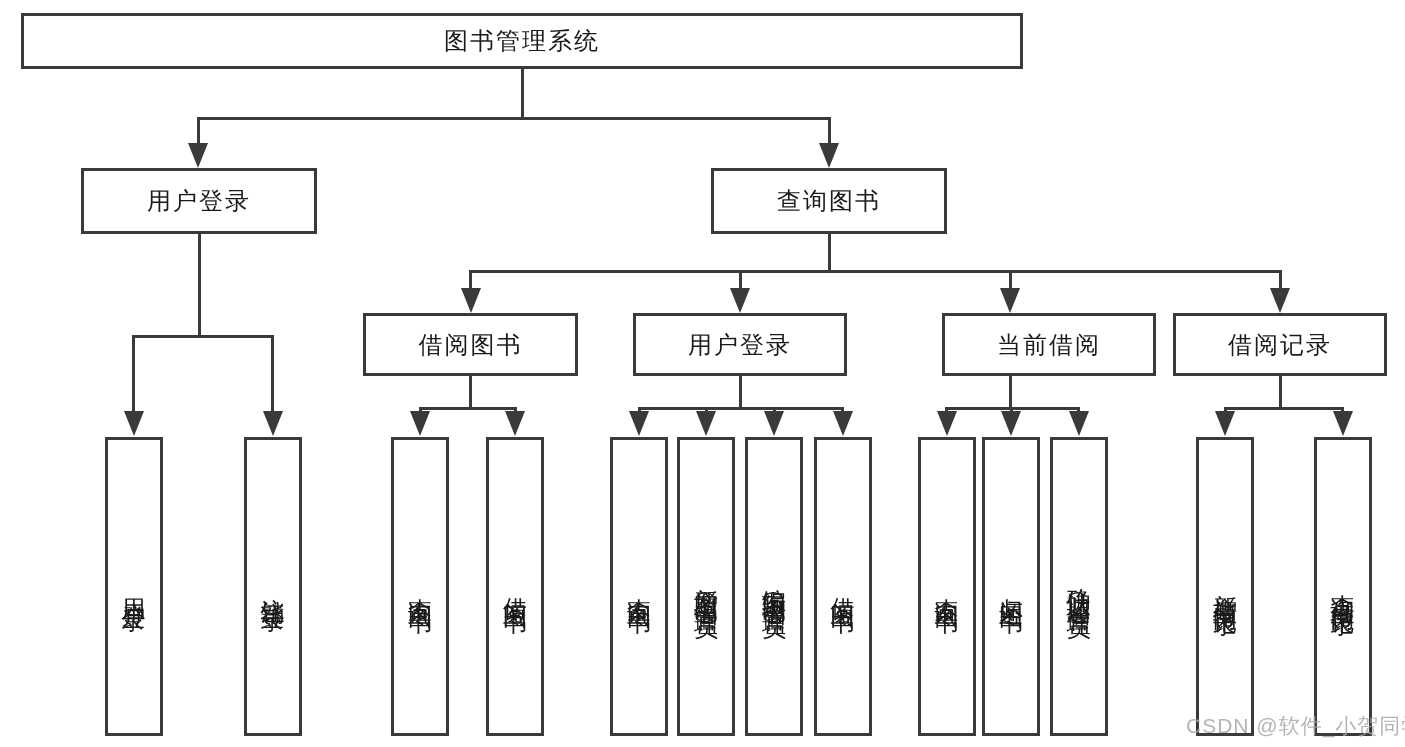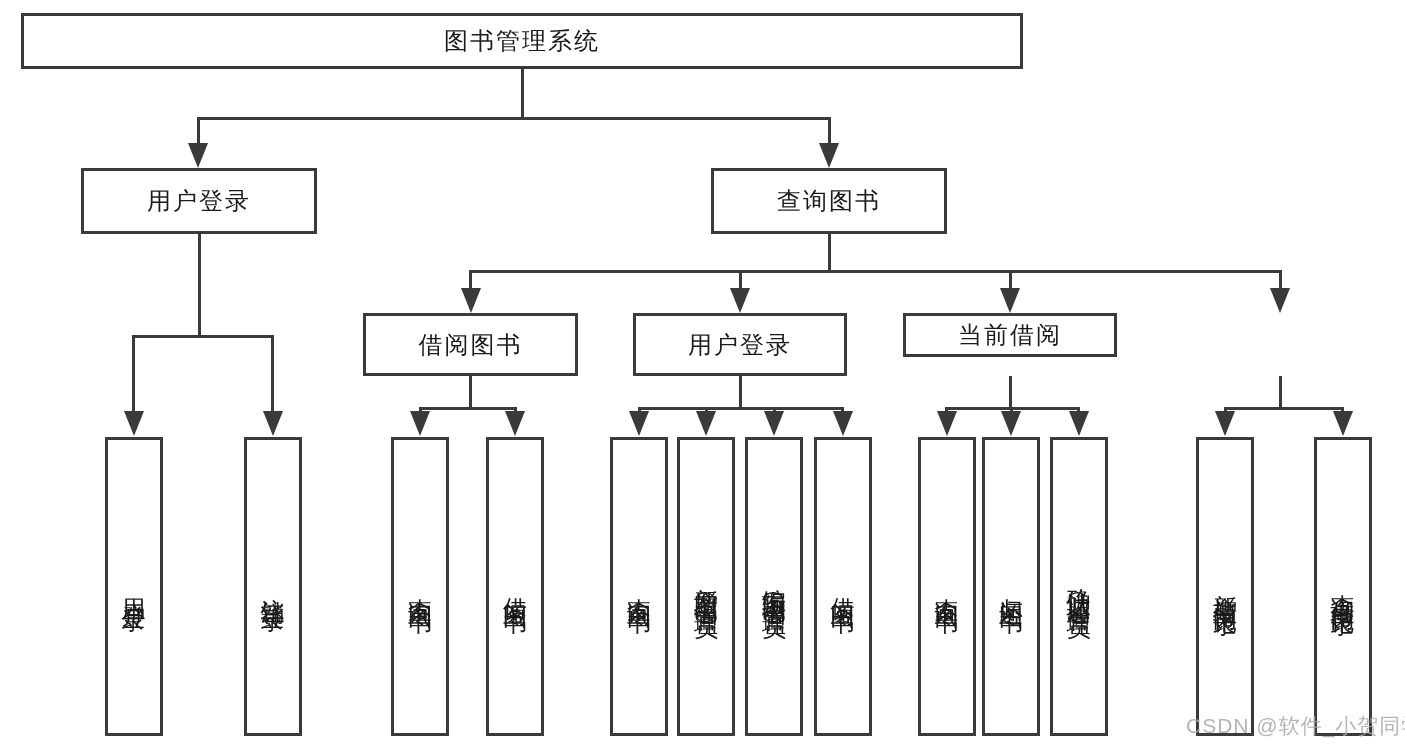--- a/index.html
+++ b/index.html
@@ -68,22 +68,25 @@
   <i class="ar" style="left:1000px;top:288px"></i>
   <i class="ln" style="left:1278.5px;top:270px;width:3px;height:20px"></i>
   <i class="ar" style="left:1270px;top:288px"></i>
 
   <div class="hbox" style="left:363px;top:313px;width:215px;height:63px">
     <span>借阅图书</span>
   </div>
   <div class="hbox" style="left:633px;top:313px;width:214px;height:63px">
     <span>用户登录</span>
   </div>
-  <div class="hbox" style="left:903px;top:313px;width:214px;height:44px">
+  <div class="hbox" style="left:942px;top:313px;width:214px;height:63px">
     <span>当前借阅</span>
+  </div>
+  <div class="hbox" style="left:1173px;top:313px;width:214px;height:63px">
+    <span>借阅记录</span>
   </div>
 
   <i class="ln" style="left:469px;top:376px;width:3px;height:32px"></i>
   <i class="ln" style="left:738.5px;top:376px;width:3px;height:32px"></i>
   <i class="ln" style="left:1008.5px;top:376px;width:3px;height:32px"></i>
   <i class="ln" style="left:1278.5px;top:376px;width:3px;height:32px"></i>
 
   <i class="ln" style="left:418.5px;top:406.5px;width:98px;height:3px"></i>
   <i class="ln" style="left:637.5px;top:406.5px;width:206.5px;height:3px"></i>
   <i class="ln" style="left:945px;top:406.5px;width:135px;height:3px"></i>

